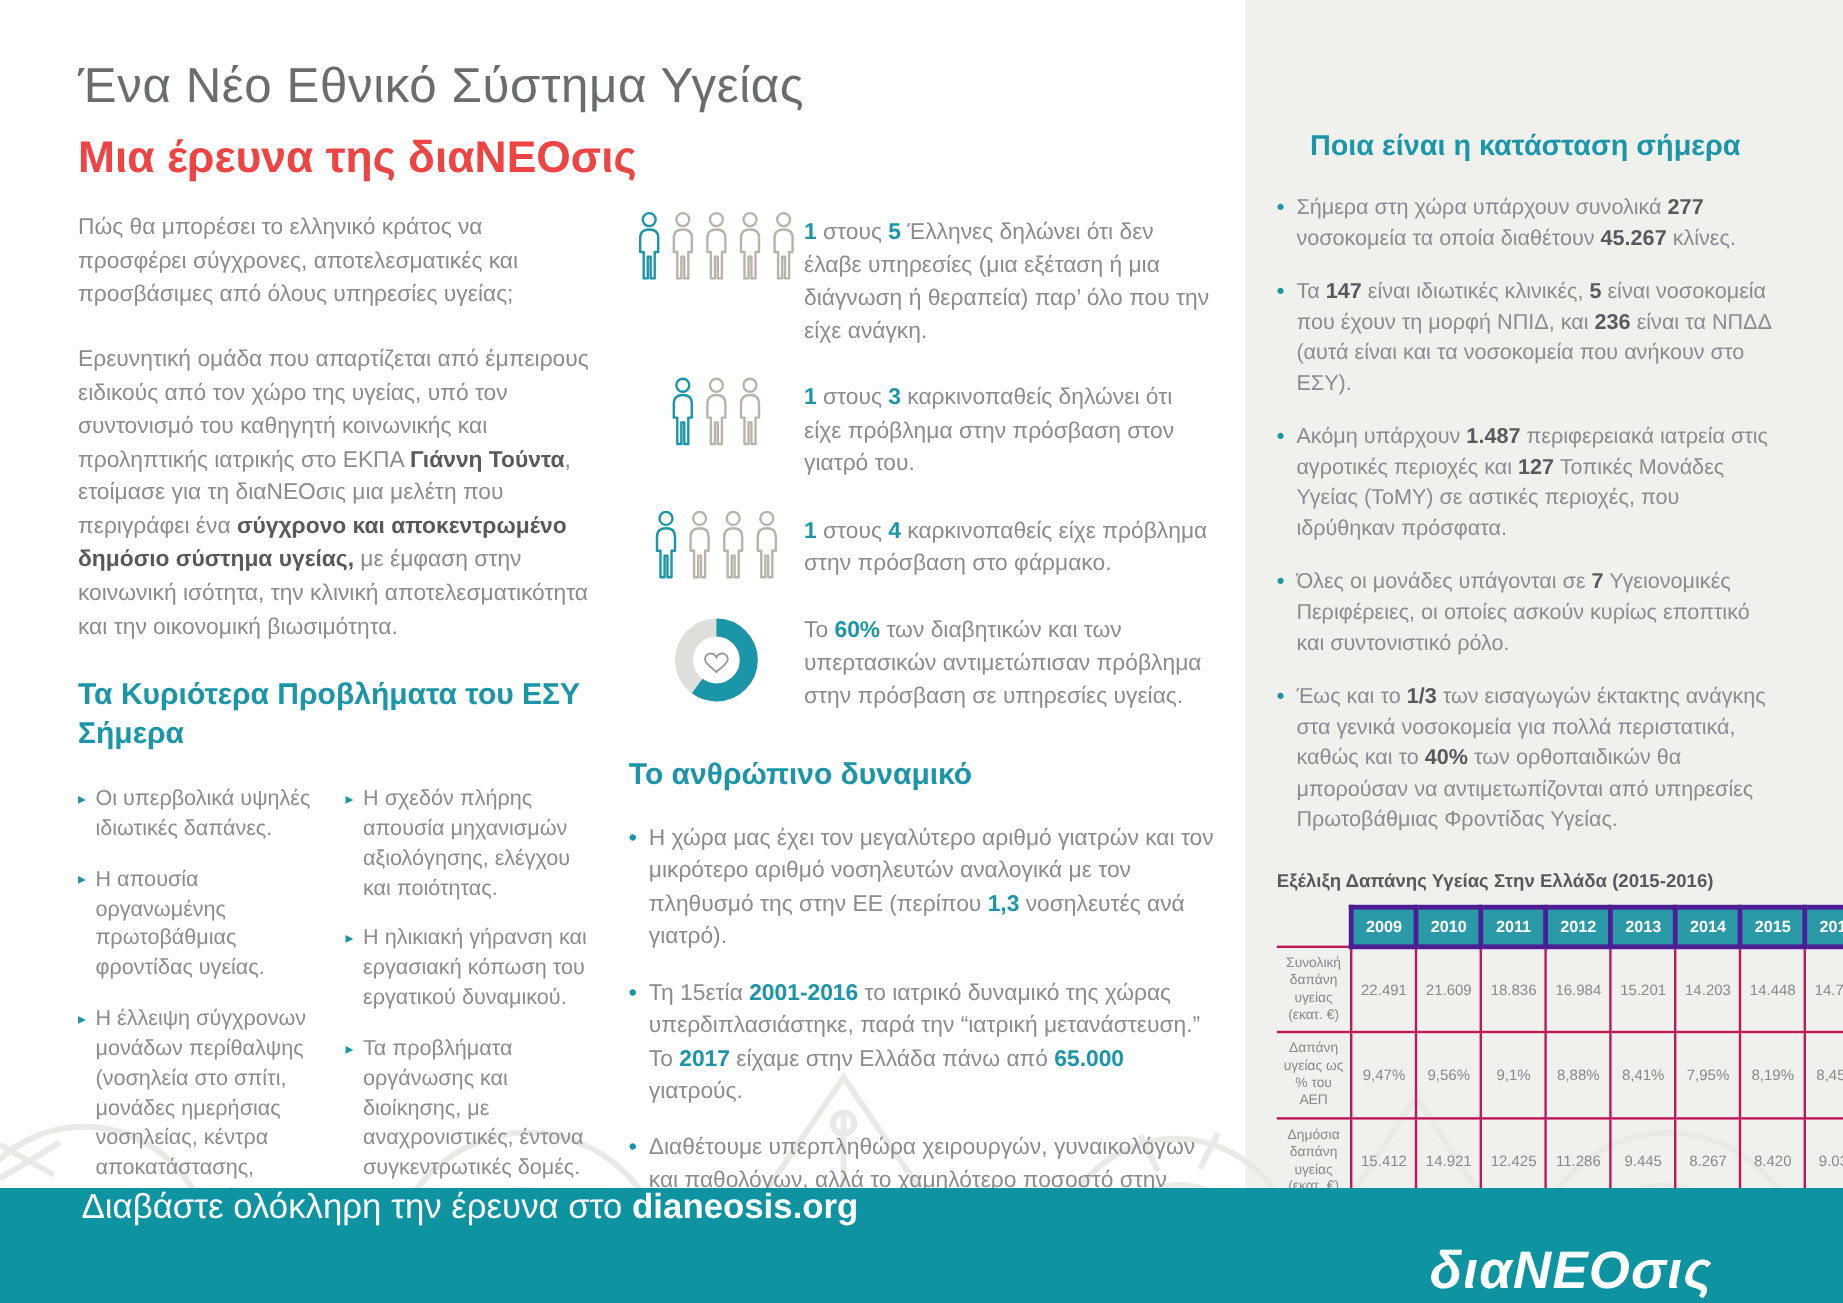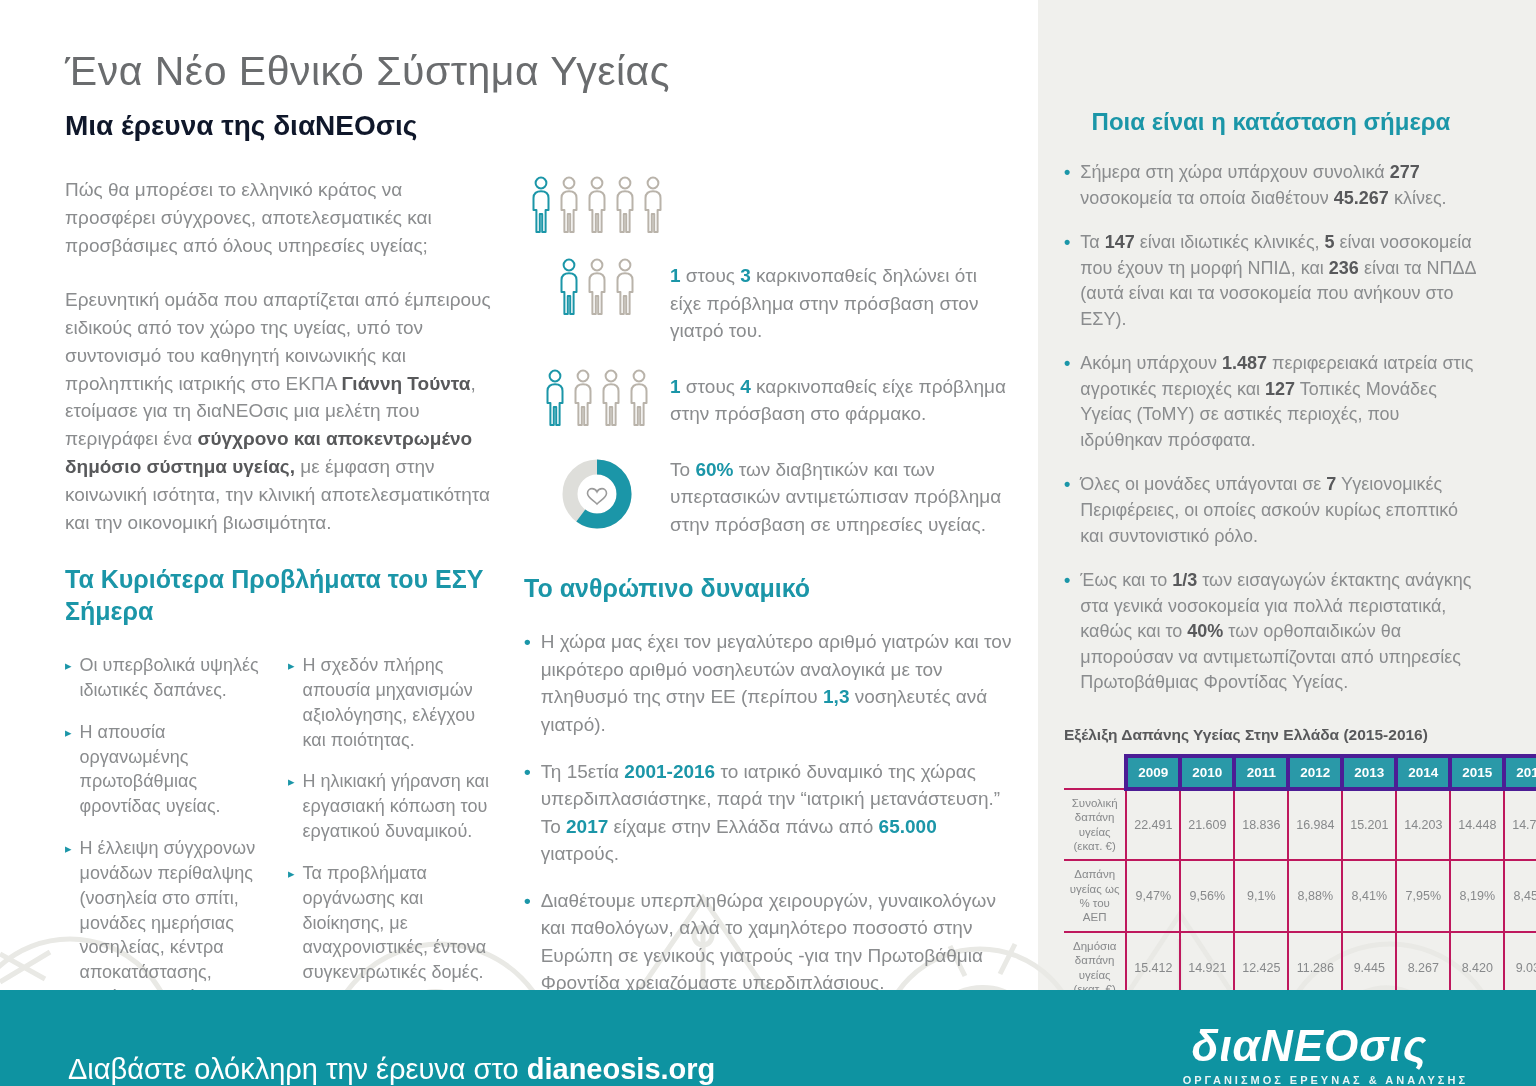--- a/index.html
+++ b/index.html
@@ -2,24 +2,24 @@
 <html><head>
 <meta charset="utf-8">
 <style>
   html,body{margin:0;padding:0;background:#fff;}
   .page{position:relative;width:1536px;height:1086px;background:#ffffff;overflow:hidden;
         font-family:"Liberation Sans","DejaVu Sans",sans-serif;}
   
   .sidebar-bg{position:absolute;left:1038px;top:0;width:498px;height:990px;background:#F0F0ED;}
   .watermark{position:absolute;left:0;top:884px;width:1536px;height:106px;pointer-events:none;}
   .footer{position:absolute;left:0;top:990px;width:1536px;height:96px;background:#0E93A1;
-          display:flex;align-items:flex-end;justify-content:space-between;padding:0 68px;box-sizing:border-box;}
+          display:flex;align-items:flex-start;justify-content:space-between;padding:0 68px;box-sizing:border-box;}
   
   .main-title{position:absolute;left:65px;top:48px;font-size:41px;font-weight:400;color:#6A6C6E;letter-spacing:.5px;}
-  .subtitle{position:absolute;left:65px;top:110px;font-size:28px;font-weight:bold;color:#0f172a;}
+  .subtitle{position:absolute;left:65px;top:110px;font-size:37px;font-weight:bold;color:#ef4444;}
   .sec-head{font-size:25px;line-height:1.28;font-weight:bold;color:#1B96A8;margin:0;}
   
   .col-left{position:absolute;left:65px;top:176px;width:430px;}
   .col-mid{position:absolute;left:524px;top:176px;width:488px;}
   .sidebar-content{position:absolute;left:1064px;top:108px;width:414px;}
   .body-txt{font-size:19px;line-height:1.47;color:#8A8C8E;margin:0 0 26px 0;}
   b.dk{color:#58595B;font-weight:bold;}
   b.tl{color:#1B96A8;font-weight:bold;}
   
   .prob-cols{display:flex;gap:16px;margin-top:26px;}
@@ -149,20 +149,21 @@
         <svg class="person p-gray">
             <use href="#person"></use>
           </svg>
         <svg class="person p-gray">
             <use href="#person"></use>
           </svg>
         <svg class="person p-gray">
             <use href="#person"></use>
           </svg>
       </div>
+      <div class="stat-txt"><b class="tl">1</b> στους <b class="tl">5</b> Έλληνες δηλώνει ότι δεν έλαβε υπηρεσίες (μια εξέταση ή μια διάγνωση ή θεραπεία) παρ’ όλο που την είχε ανάγκη.</div>
     </div>
 
     <div class="stat-row">
       <div class="icons-box">
         <svg class="person p-teal">
             <use href="#person"></use>
           </svg>
         <svg class="person p-gray">
             <use href="#person"></use>
           </svg>

